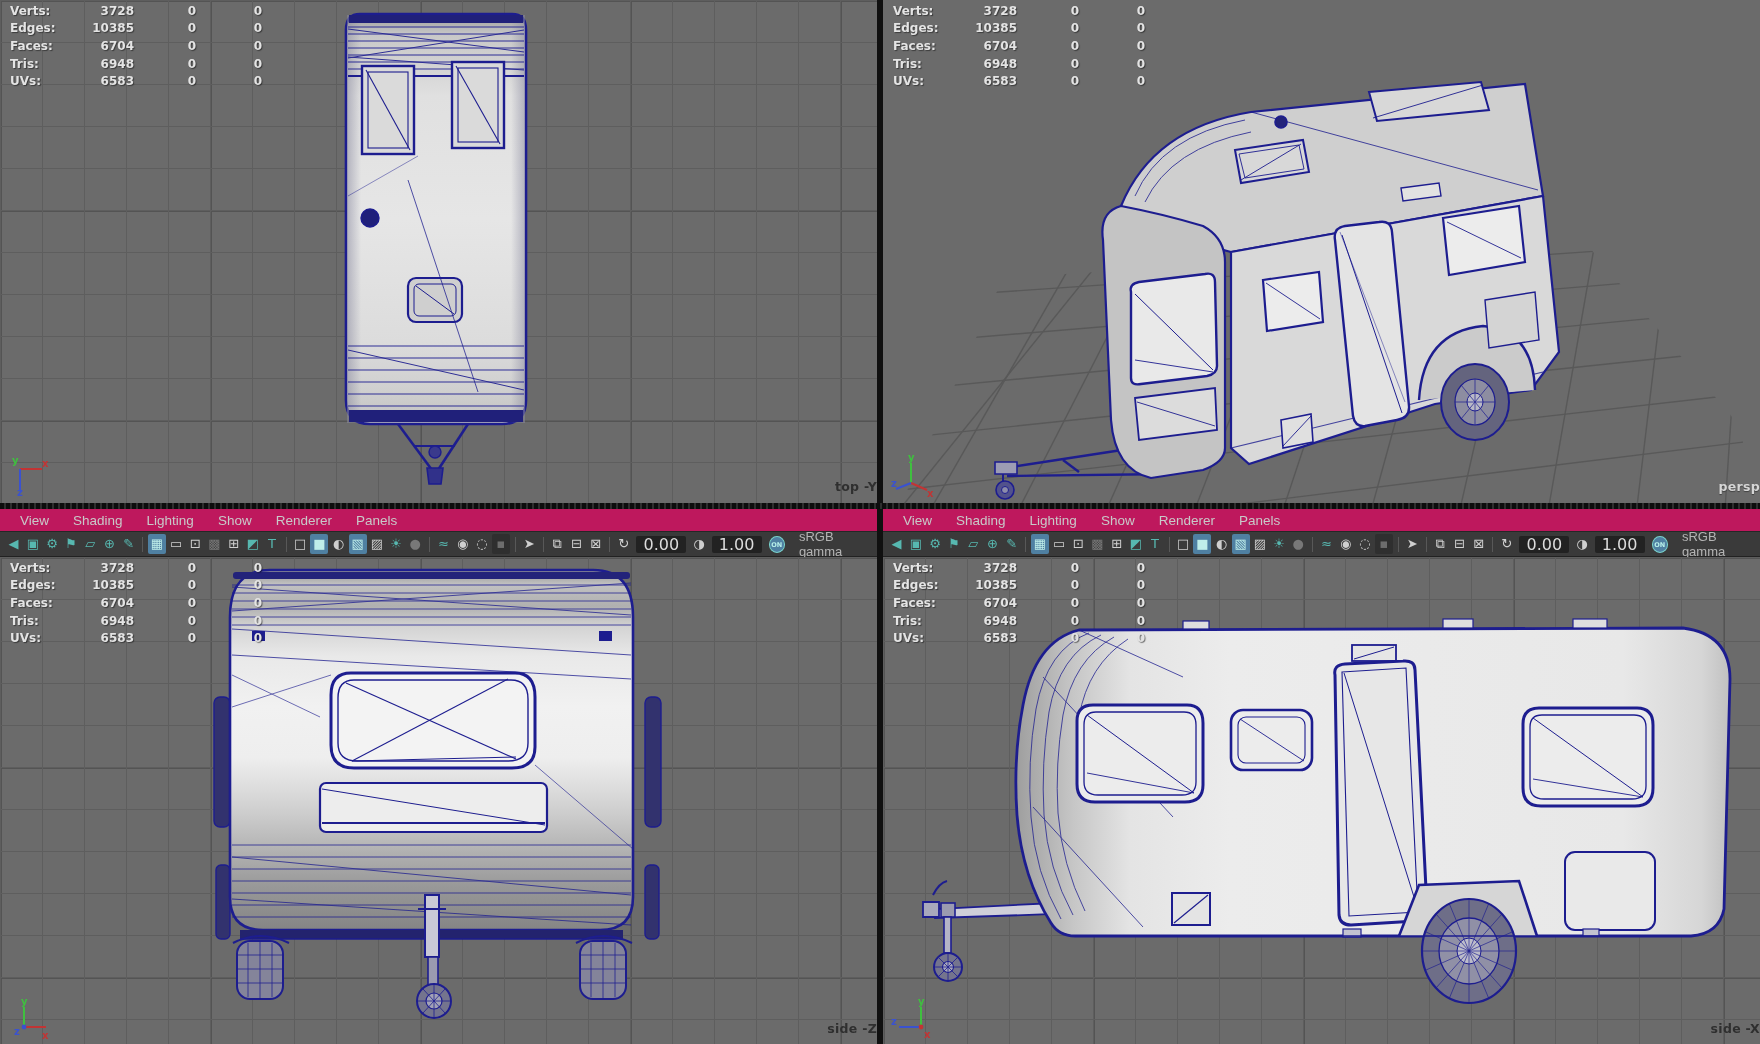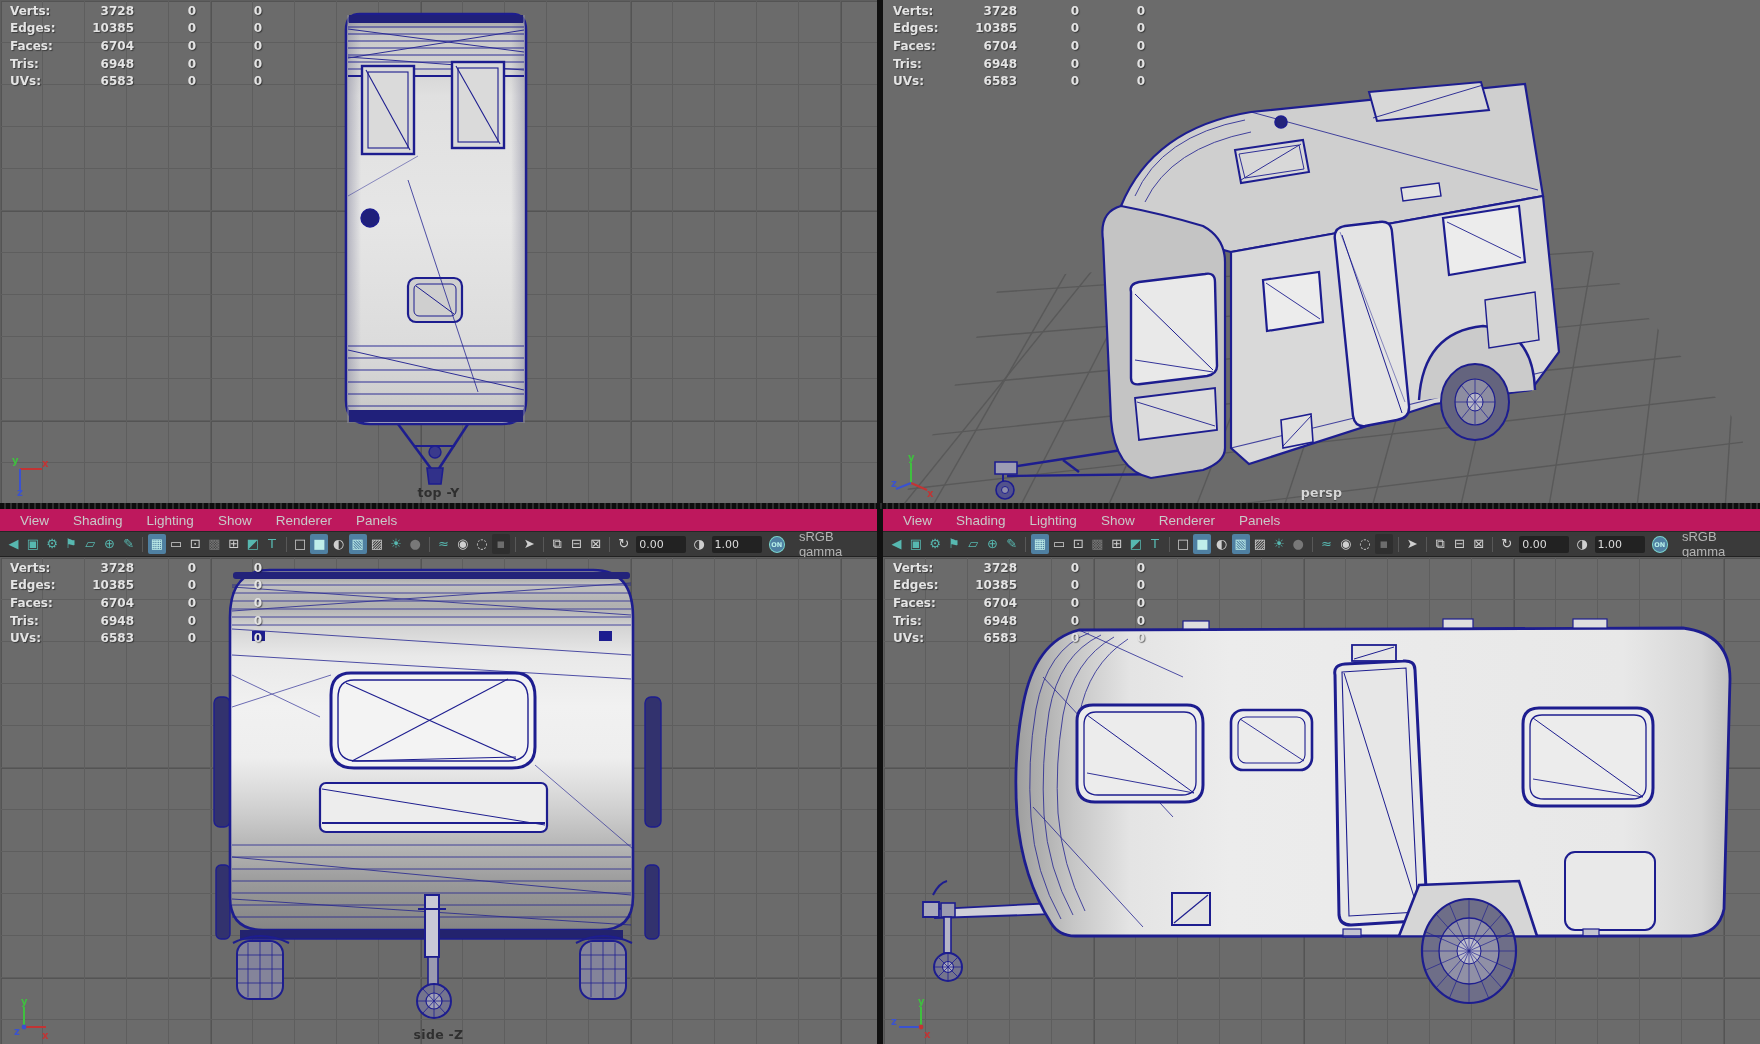--- a/index.html
+++ b/index.html
@@ -25,42 +25,42 @@
   .canvas.tall{height:503px;}
   .canvas.short{height:488px;}
   .model{position:absolute;left:0;top:0;}
   
   .hud{position:absolute;left:10px;top:2px;z-index:5;color:#e4e4e4;
        font-size:12px;font-weight:bold;text-shadow:1px 1px 1px rgba(20,20,20,.55);}
   .hud-row{display:grid;grid-template-columns:66px 58px 62px 66px;height:17.6px;align-items:center;}
   .hud-row .hl{text-align:left;}
   .hud-row .hv{text-align:right;}
   
-  .vp-label{position:absolute;left:0;bottom:3px;width:100%;text-align:center;z-index:6;
+  .vp-label{position:absolute;left:0;bottom:9px;width:100%;text-align:right;z-index:6;
             font-size:12.5px;font-weight:bold;color:#2f2f2f;letter-spacing:.3px;}
   .vp-label.light{color:#d6d6d6;text-shadow:0 1px 1px rgba(0,0,0,.4);}
   
   .axis{position:absolute;left:8px;bottom:6px;z-index:6;}
   .axis text{font-size:10px;font-weight:bold;font-family:"DejaVu Sans",sans-serif;}
   
   .menubar{height:22px;background:#be185d;display:flex;align-items:center;
            padding-left:8px;border-bottom:1px solid #262626;}
   .menu-item{color:#c9c9c9;font-family:"Liberation Sans",sans-serif;font-size:13.5px;
              padding:0 12px;cursor:default;}
   .toolbar{height:24px;background:#3a3a3a;display:flex;align-items:center;
            padding-left:4px;border-bottom:1px solid #222;}
   .tbi{width:19px;height:20px;line-height:20px;text-align:center;font-size:13px;
        color:#57b8b0;border-radius:2px;margin:0 0.5px;cursor:default;}
   .tbi.wht{color:#cfcfcf;}
   .tbi.dim{color:#787878;}
   .tbi.act{background:#4f80a2;color:#bfeeea;}
   .tbi.press{background:#2f2f2f;color:#6d6d6d;}
   .tb-sep{width:1px;height:15px;background:#585858;margin:0 4px;}
   .tb-field{min-width:44px;height:17px;line-height:17px;background:#222;color:#dcdcdc;
-            font-size:11px;border-radius:2px;margin:0 3px;padding:0 3px;}
+            font-size:16px;text-align:center;border-radius:2px;margin:0 3px;padding:0 3px;}
   .on-badge{width:17px;height:17px;line-height:17px;border-radius:50%;background:#4f80a2;
             color:#b8f0ea;font-size:6.5px;font-weight:bold;text-align:center;margin:0 4px;
             border:1px solid #79d2cb;box-sizing:border-box;}
   .cs-label{color:#b4b4b4;font-family:"Liberation Sans",sans-serif;font-size:13px;margin-left:10px;}
 </style>
 </head>
 <body>
 
 <div id="stage">
 
@@ -699,19 +699,20 @@
           </div>
       </div>
       <svg class="axis" width="44" height="44">
         <line x1="30" y1="32" x2="30" y2="12" stroke="#3fc03f" stroke-width="2"></line>
         <line x1="30" y1="32" x2="8" y2="32" stroke="#3a52d0" stroke-width="2"></line>
         <circle cx="30" cy="32" r="2.4" fill="#c23434"></circle>
         <text x="27" y="10" fill="#3fc03f">y</text>
         <text x="0" y="30" fill="#3a52d0">z</text>
         <text x="33" y="43" fill="#c23434">x</text>
       </svg>
+      <div class="vp-label">side -X</div>
     </div>
   </div>
 
   <div class="divider" id="div-v"></div>
   <div class="divider" id="div-h"></div>
 
 </div>
 
 </body></html>

